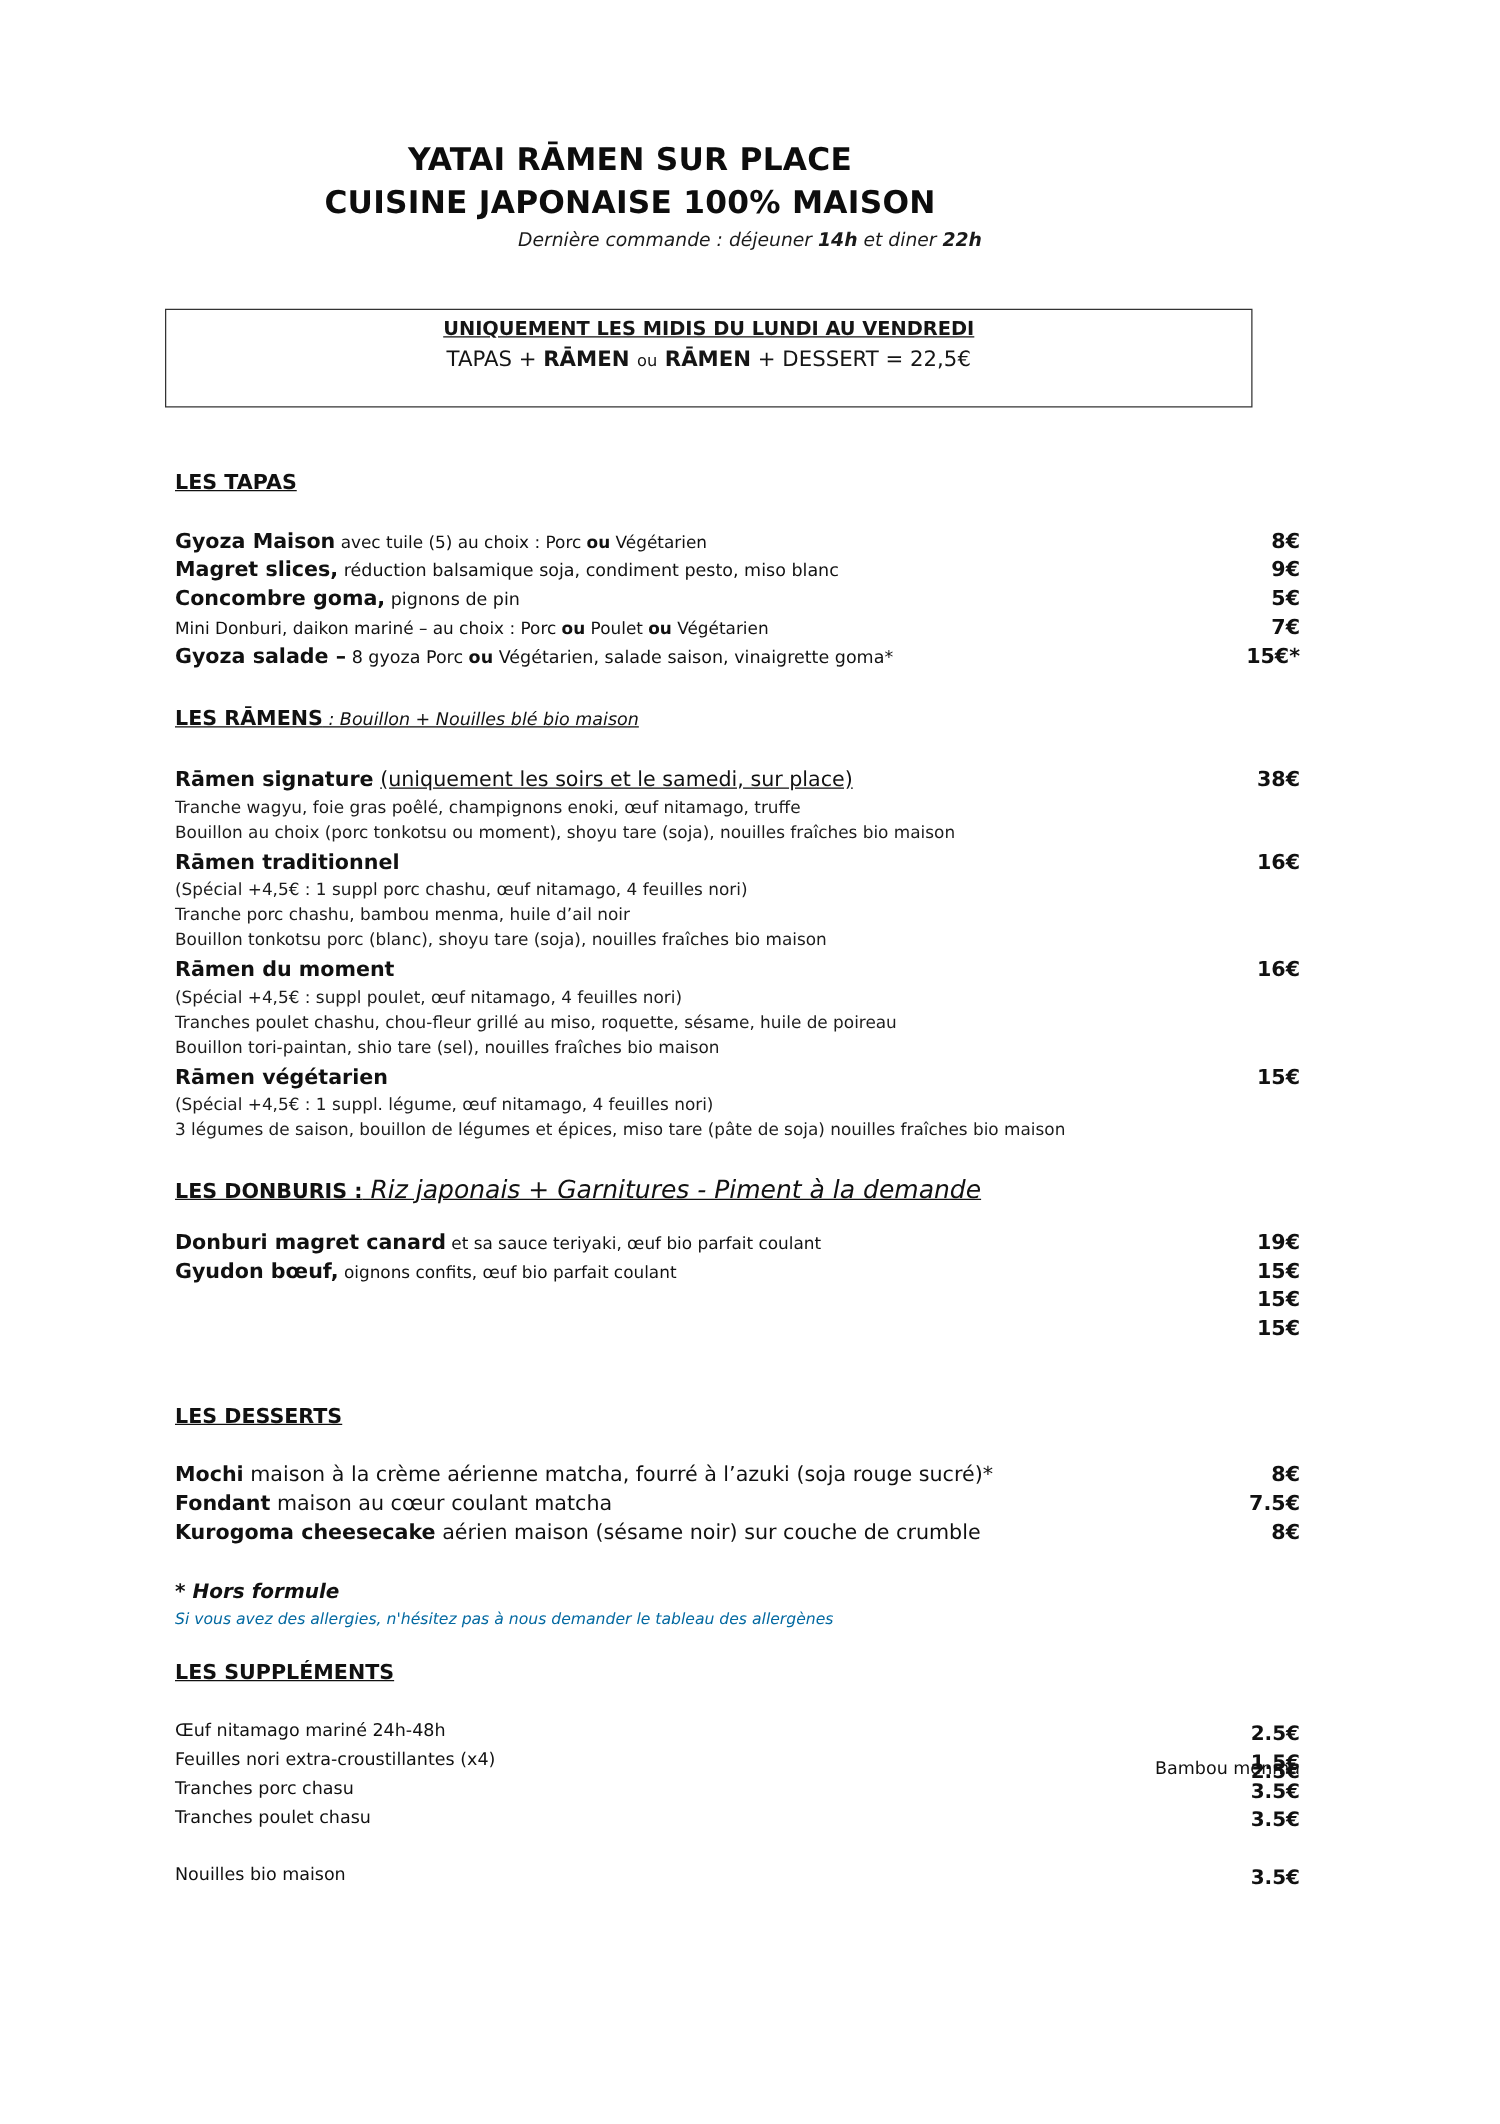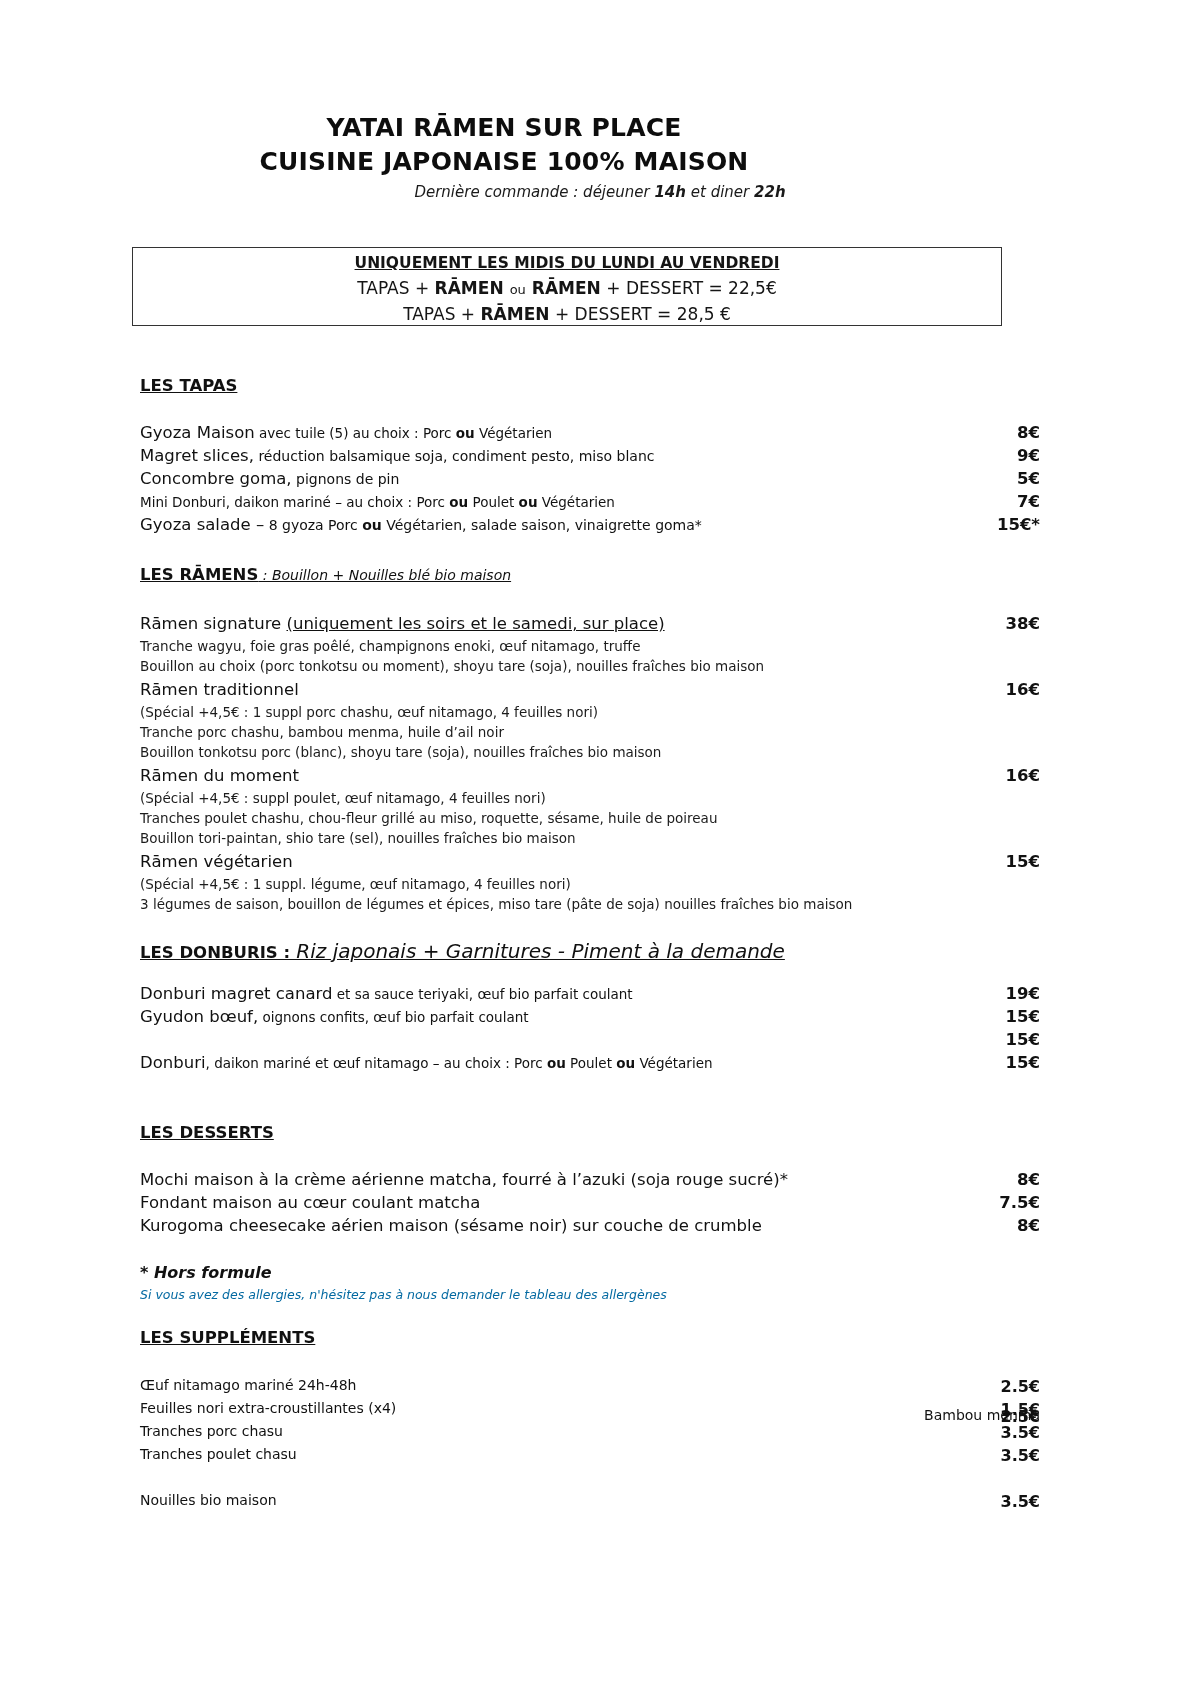--- a/index.html
+++ b/index.html
@@ -30,21 +30,21 @@
     left: 140px; font-weight: bold; text-decoration: underline; font-size: 16.5px;
     color: #111;
   }
   .section-note { font-style: italic; font-weight: normal; font-size: 14px; text-decoration: none; }
   .section-note.big { font-size: 20px; }
   .row { left: 140px; width: 900px; }
   .row .txt { white-space: nowrap; }
   .row .price {
     position: absolute; right: 0; top: 0; font-weight: bold; text-align: right;
   }
-  .name { font-weight: normal; }
+  .name { font-weight: bold; }
   .lg { font-size: 16.5px; }
   .md { font-size: 14px; }
   .sm { font-size: 13.5px; }
   .desc-line { left: 140px; font-size: 13.5px; white-space: nowrap; color: #1c1c1c; }
   .u { text-decoration: underline; font-weight: normal; }
   .ou-b { font-weight: bold; }
   .note-head { left: 140px; font-style: italic; font-weight: bold; font-size: 16px; }
   .note-text { left: 140px; font-style: italic; font-size: 12.5px; color: #0369a1; }
   .supp { left: 140px; width: 900px; font-size: 14px; }
   .supp .price { position: absolute; right: 0; top: 0; font-weight: bold; font-size: 16px; }
@@ -52,21 +52,20 @@
 </head>
 <body>
 
 <div class="abs title" style="top:113px;">YATAI RĀMEN SUR PLACE</div>
 <div class="abs title" style="top:147px;">CUISINE JAPONAISE 100% MAISON</div>
 <div class="abs subtitle" style="top:183px;"><span>Dernière commande : déjeuner </span><b>14h</b><span> et diner </span><b>22h</b></div>
 
 <div class="abs promo-box">
   <div class="line head">UNIQUEMENT LES MIDIS DU LUNDI AU VENDREDI</div>
   <div class="line"><span>TAPAS + </span><b>RĀMEN</b><span class="ou">ou</span><b>RĀMEN</b><span> + DESSERT = 22,5€</span></div>
-  <div class="line"><span>TAPAS + </span><b>RĀMEN</b><span> + DESSERT = 28,5 €</span></div>
 </div>
 
 <div class="abs section-head" style="top:376px;">LES TAPAS</div>
 
 <div class="abs row lg" style="top:423px;">
   <span class="txt"><span class="name">Gyoza Maison</span><span class="sm"> avec tuile (5) au choix : Porc </span><span class="sm ou-b">ou</span><span class="sm"> Végétarien</span></span>
   <span class="price">8€</span>
 </div>
 <div class="abs row lg" style="top:446px;">
   <span class="txt"><span class="name">Magret slices,</span><span class="md"> réduction balsamique soja, condiment pesto, miso blanc</span></span>
@@ -124,21 +123,20 @@
   <span class="price">19€</span>
 </div>
 <div class="abs row lg" style="top:1007px;">
   <span class="txt"><span class="name">Gyudon bœuf,</span><span class="sm"> oignons confits, œuf bio parfait coulant</span></span>
   <span class="price">15€</span>
 </div>
 <div class="abs row lg" style="top:1030px;">
   <span class="price">15€</span>
 </div>
 <div class="abs row lg" style="top:1053px;">
-  <span class="txt"><span class="name">Donburi</span><span class="sm">, daikon mariné et œuf nitamago – au choix : Porc </span><span class="sm ou-b">ou</span><span class="sm"> Poulet </span><span class="sm ou-b">ou</span><span class="sm"> Végétarien</span></span>
   <span class="price">15€</span>
 </div>
 
 <div class="abs section-head" style="top:1123px;">LES DESSERTS</div>
 
 <div class="abs row lg" style="top:1170px;">
   <span class="txt"><span class="name">Mochi</span><span> maison à la crème aérienne matcha, fourré à l’azuki (soja rouge sucré)*</span></span>
   <span class="price">8€</span>
 </div>
 <div class="abs row lg" style="top:1193px;">

